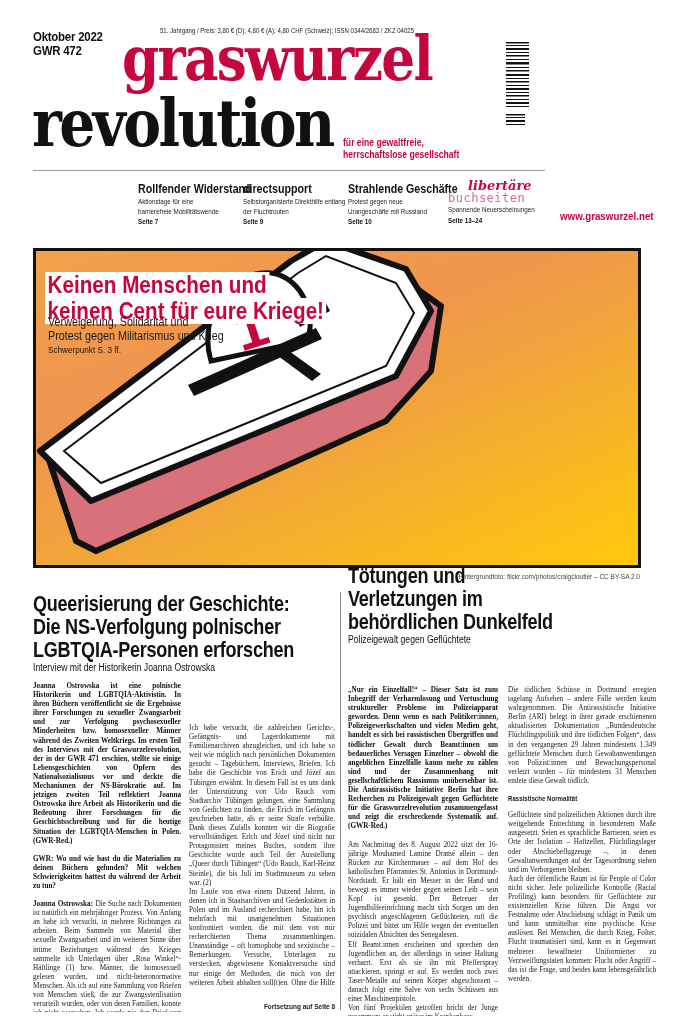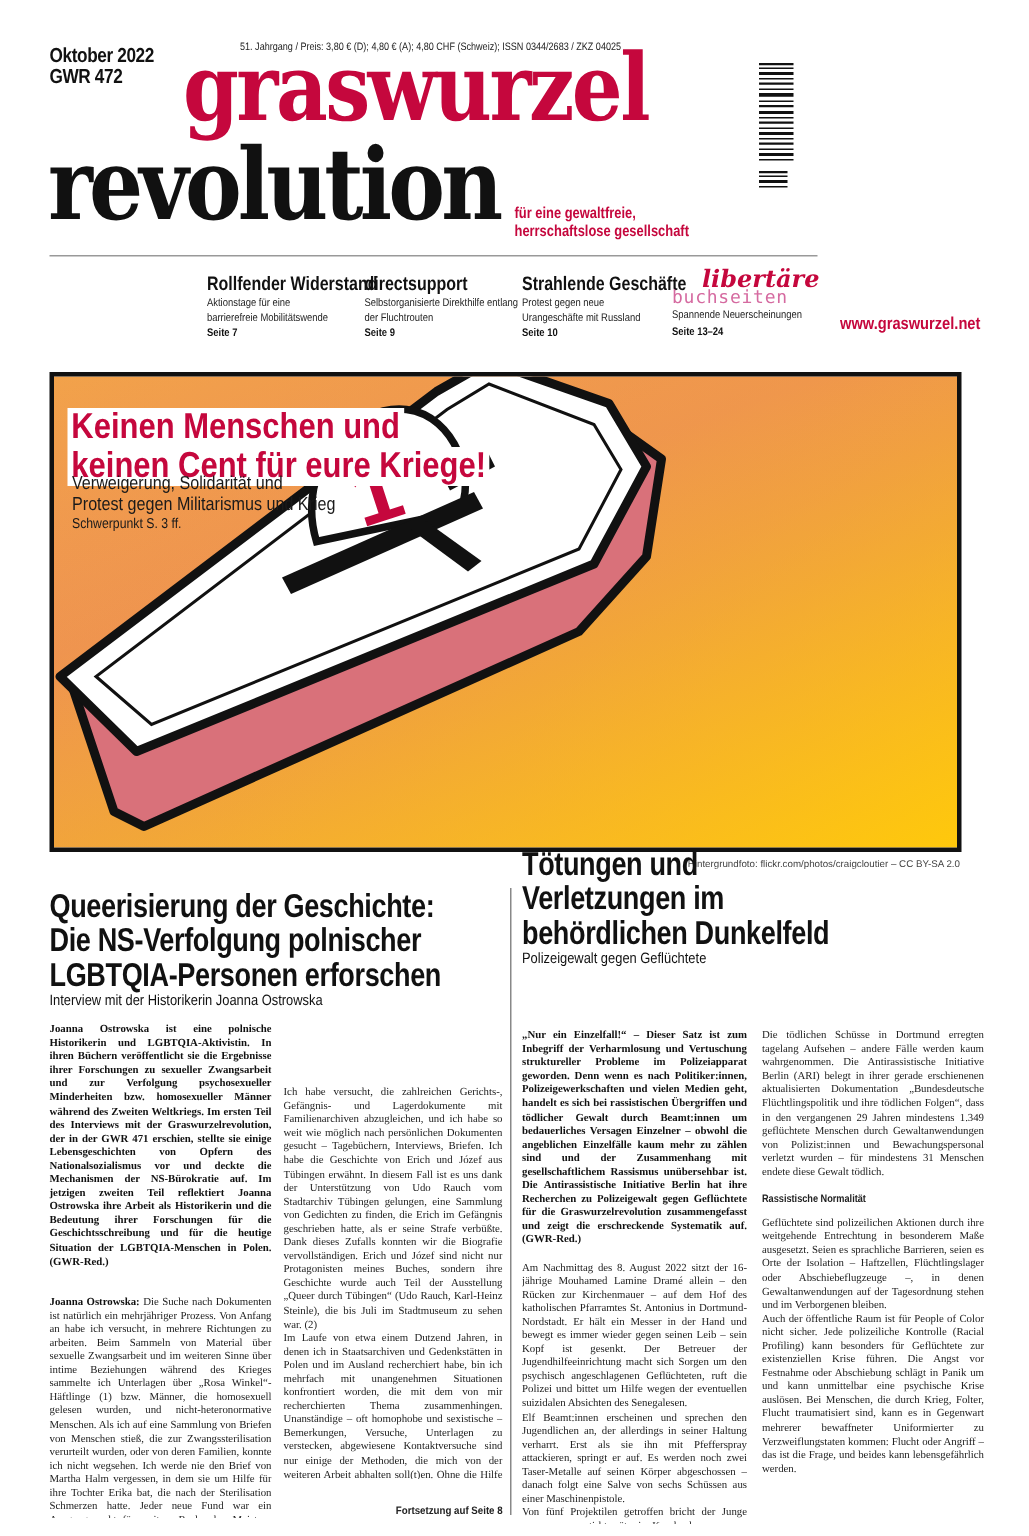--- a/index.html
+++ b/index.html
@@ -10,21 +10,21 @@
 .logo1{left:122px;top:28px;font-family:"DejaVu Serif",serif;font-weight:bold;font-size:62px;line-height:62px;color:#c5073d;letter-spacing:-2px;transform:scaleX(0.86);transform-origin:left top}
 .logo2{left:32px;top:90px;font-family:"DejaVu Serif",serif;font-weight:bold;font-size:66px;line-height:66px;color:#111;letter-spacing:-3px;transform:scaleX(0.86);transform-origin:left top}
 .tagline{left:343px;top:136px;font-weight:bold;font-size:10.5px;line-height:12px;color:#c5073d;transform:scaleX(0.82);transform-origin:left top}
 .rule{left:33px;top:170px;width:512px;height:1px;background:#999}
 .barcode{left:503px;top:36px;width:30px;height:92px}
 .teasers{left:33px;top:182px;width:640px;height:50px}
 .teaser{position:absolute;top:0}
 .teaser h3{font-size:13px;font-weight:bold;line-height:14px;white-space:nowrap;transform:scaleX(0.82);transform-origin:left top}
 .teaser p{font-size:7.4px;line-height:9.5px;color:#222;white-space:nowrap;transform:scaleX(0.85);transform-origin:left top;margin-top:1px}
 .teaser .pg{font-weight:bold;font-size:7.4px;transform:scaleX(0.85);transform-origin:left top;margin-top:1px}
-.lib1{font-family:"DejaVu Serif",serif;font-style:italic;font-weight:bold;font-size:16px;color:#c5073d;margin-left:20px;line-height:12px}
+.lib1{font-family:"DejaVu Serif",serif;font-style:italic;font-weight:bold;font-size:13px;color:#c5073d;margin-left:20px;line-height:12px}
 .lib2{font-family:"DejaVu Sans Mono",monospace;font-size:12px;color:#d56aa0;line-height:12px;letter-spacing:0.5px}
 .www{left:560px;top:210px;font-weight:bold;font-size:11.5px;color:#c5073d;transform:scaleX(0.85);transform-origin:left top;white-space:nowrap}
 .cover{left:33px;top:248px;width:608px;height:320px;border:3px solid #111;overflow:hidden;background:linear-gradient(160deg,#f2a24a 0%,#ee9152 35%,#f0a13e 60%,#fbc21a 100%)}
 .cover svg{position:absolute;left:0;top:0}
 .headline{position:absolute;left:9px;top:21px}
 .hl-line{display:inline-block;background:#fff;color:#c5073d;font-weight:bold;font-size:24px;line-height:26px;padding:0 3px;white-space:nowrap}
 .hl-wrap{transform:scaleX(0.86);transform-origin:left top}
 .sub{position:absolute;left:12px;top:64px;font-size:12.5px;line-height:14px;color:#1a1a1a;transform:scaleX(0.86);transform-origin:left top;white-space:nowrap}
 .sub .sm{font-size:9.5px}
 .credit{left:400px;top:573px;width:240px;text-align:right;font-size:6.5px;color:#444;white-space:nowrap}
@@ -155,20 +155,21 @@
 
 <div class="art" style="left:33px;top:592px">
   <h1>Queerisierung der Geschichte:</h1>
   <h1>Die NS-Verfolgung polnischer</h1>
   <h1>LGBTQIA-Personen erforschen</h1>
   <div class="kick">Interview mit der Historikerin Joanna Ostrowska</div>
 </div>
 <div class="col" style="left:33px;top:682px;width:148px;height:330px;overflow:hidden">
   <p><b>Joanna Ostrowska ist eine polnische Historikerin und LGBTQIA-Aktivistin. In ihren Büchern veröffentlicht sie die Ergebnisse ihrer Forschungen zu sexueller Zwangsarbeit und zur Verfolgung psychosexueller Minderheiten bzw. homosexueller Männer während des Zweiten Weltkriegs. Im ersten Teil des Interviews mit der Graswurzelrevolution, der in der GWR 471 erschien, stellte sie einige Lebensgeschichten von Opfern des Nationalsozialismus vor und deckte die Mechanismen der NS-Bürokratie auf. Im jetzigen zweiten Teil reflektiert Joanna Ostrowska ihre Arbeit als Historikerin und die Bedeutung ihrer Forschungen für die Geschichtsschreibung und für die heutige Situation der LGBTQIA-Menschen in Polen. (GWR-Red.)</b></p>
   <div class="gap"></div>
+  <p><b>GWR: Wo und wie hast du die Materialien zu deinen Büchern gefunden? Mit welchen Schwierigkeiten hattest du während der Arbeit zu tun?</b></p>
   <div class="gap"></div>
   <p><b>Joanna Ostrowska:</b> <span>Die Suche nach Dokumenten ist natürlich ein mehrjähriger Prozess. Von Anfang an habe ich versucht, in mehrere Richtungen zu arbeiten. Beim Sammeln von Material über sexuelle Zwangsarbeit und im weiteren Sinne über intime Beziehungen während des Krieges sammelte ich Unterlagen über „Rosa Winkel“-Häftlinge (1) bzw. Männer, die homosexuell gelesen wurden, und nicht-heteronormative Menschen. Als ich auf eine Sammlung von Briefen von Menschen stieß, die zur Zwangssterilisation verurteilt wurden, oder von deren Familien, konnte ich nicht wegsehen. Ich werde nie den Brief von Martha Halm vergessen, in dem sie um Hilfe für ihre Tochter Erika bat, die nach der Sterilisation Schmerzen hatte. Jeder neue Fund war ein Ausgangspunkt für weitere Recherche. Meistens begann ich mit den Lagerakten und versuchte dann, die Biografien aus der Zeit vor der Inhaftierung und, wenn möglich, nach der Entlassung aus der Strafvollzugsanstalt zu vervollständigen.</span></p>
 </div>
 <div class="col" style="left:189px;top:686px;width:146px;height:330px">
   <div style="height:300px;overflow:hidden;position:relative">
 
     <div style="position:absolute;top:38px;left:0;width:146px">
       <p>Ich habe versucht, die zahlreichen Gerichts-, Gefängnis- und Lagerdokumente mit Familienarchiven abzugleichen, und ich habe so weit wie möglich nach persönlichen Dokumenten gesucht – Tagebüchern, Interviews, Briefen. Ich habe die Geschichte von Erich und Józef aus Tübingen erwähnt. In diesem Fall ist es uns dank der Unterstützung von Udo Rauch vom Stadtarchiv Tübingen gelungen, eine Sammlung von Gedichten zu finden, die Erich im Gefängnis geschrieben hatte, als er seine Strafe verbüßte. Dank dieses Zufalls konnten wir die Biografie vervollständigen. Erich und Józef sind nicht nur Protagonisten meines Buches, sondern ihre Geschichte wurde auch Teil der Ausstellung „Queer durch Tübingen“ (Udo Rauch, Karl-Heinz Steinle), die bis Juli im Stadtmuseum zu sehen war. (2)</p>
       <p>Im Laufe von etwa einem Dutzend Jahren, in denen ich in Staatsarchiven und Gedenkstätten in Polen und im Ausland recherchiert habe, bin ich mehrfach mit unangenehmen Situationen konfrontiert worden, die mit dem von mir recherchierten Thema zusammenhingen. Unanständige – oft homophobe und sexistische – Bemerkungen, Versuche, Unterlagen zu verstecken, abgewiesene Kontaktversuche sind nur einige der Methoden, die mich von der weiteren Arbeit abhalten soll(t)en. Ohne die Hilfe und Unterstützung vieler deutscher Historiker:innen und Stiftungen hätte ich wahrscheinlich nicht jedes dieser Projekte zu Ende bringen können.</p>
     </div>

